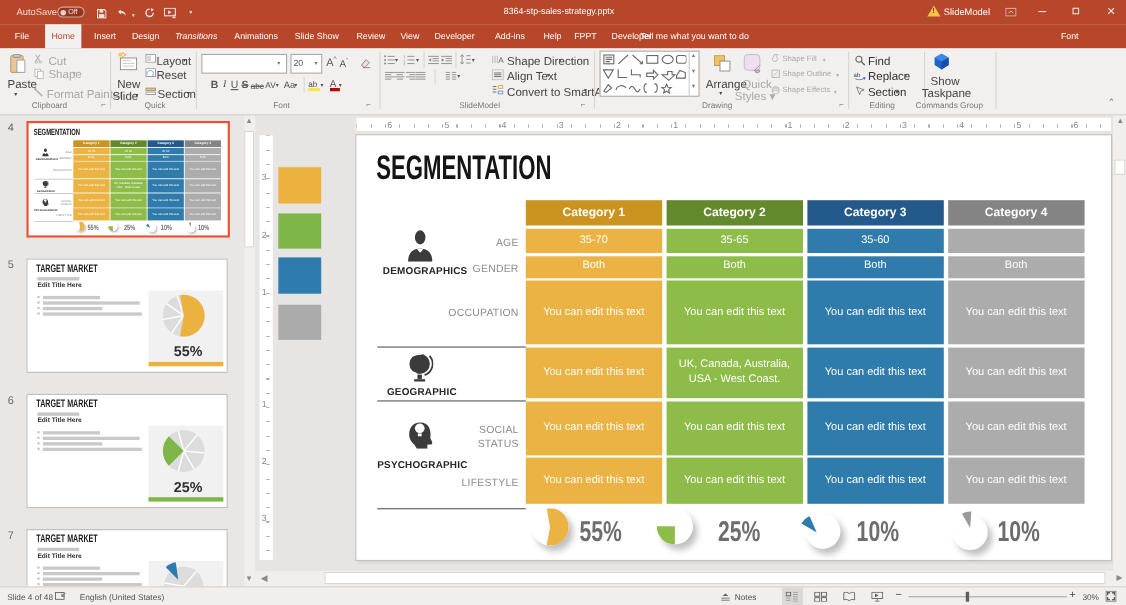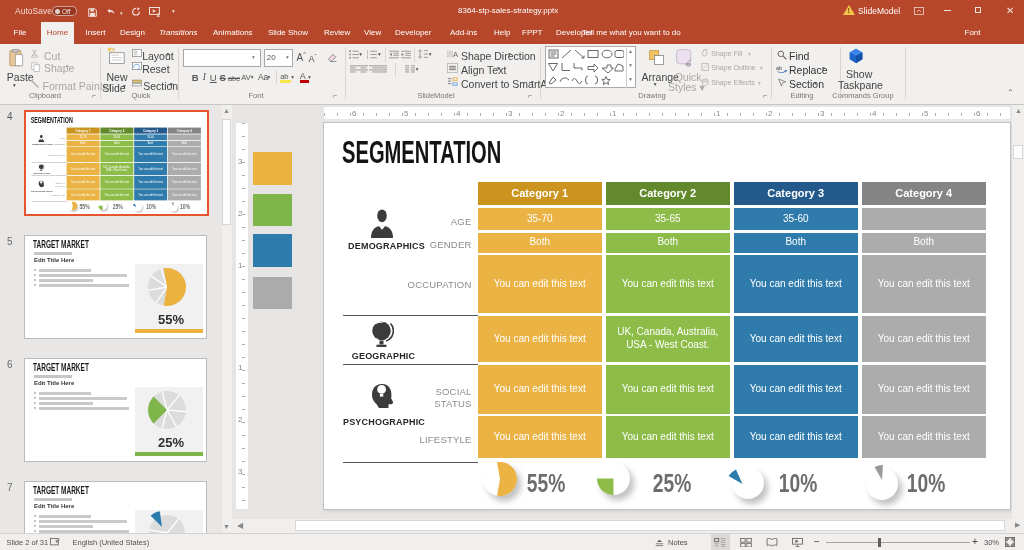--- a/index.html
+++ b/index.html
@@ -646,21 +646,21 @@
     <div class="abs" style="left:5px;top:416px;font-size:8px;color:#888;">◀</div>
     <div class="abs" style="left:63px;top:415px;width:710px;height:11px;background:#fff;border:1px solid #d8d6d4;"></div>
   </div>
   <div id="vscroll2">
     <div class="abs" style="left:3px;top:2px;font-size:7px;color:#888;">▲</div>
     <div class="abs" style="left:1px;top:40px;width:10px;height:14px;background:#fdfdfd;border:1px solid #d8d6d4;"></div>
     <div class="abs" style="left:3px;top:416px;font-size:7px;color:#888;">▶</div>
   </div>
 
   <div id="statusbar">
-    <div class="abs" style="left:6.5px;top:4px;">Slide 2 of 31</div>
+    <div class="abs" style="left:6.5px;top:4px;">Slide 4 of 48</div>
     <svg class="abs" style="left:50px;top:4px;" width="11" height="9" viewBox="0 0 14 11">
         <rect x="0.5" y="0.5" width="10" height="8" fill="none" stroke="#605e5c"></rect>
         <path d="M8 5 l4-4 M8 5 l3 0 M8 5 l0 -3" fill="none" stroke="#605e5c"></path>
       </svg>
     <div class="abs" style="left:72.5px;top:4px;">English (United States)</div>
     <svg class="abs" style="left:655px;top:5px;" width="9" height="8" viewBox="0 0 12 10">
         <path d="M2.5 3.5 l3.5-3 l3.5 3 z" fill="#605e5c"></path>
         <path d="M1 6 h10 M1 8.5 h10" stroke="#605e5c"></path>
       </svg>
     <div class="abs" style="left:668px;top:4px;">Notes</div>

